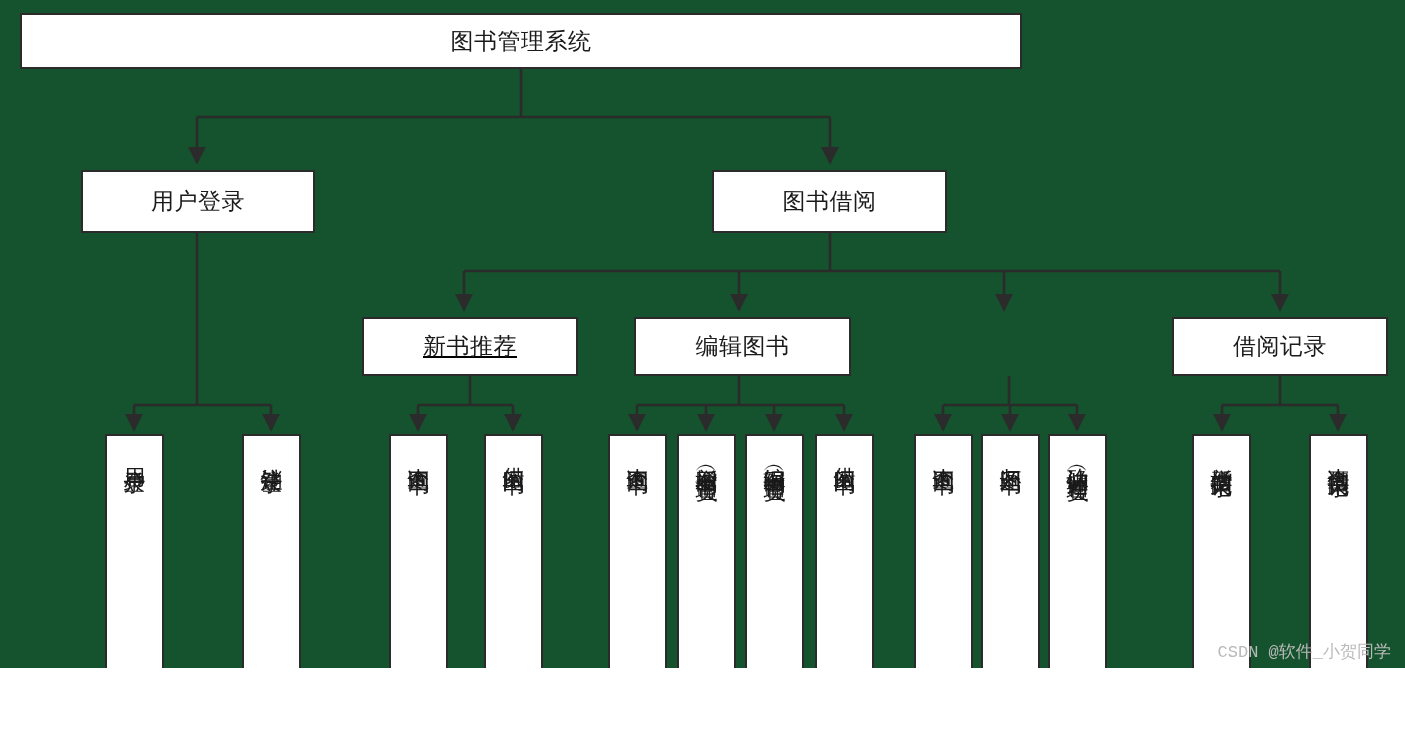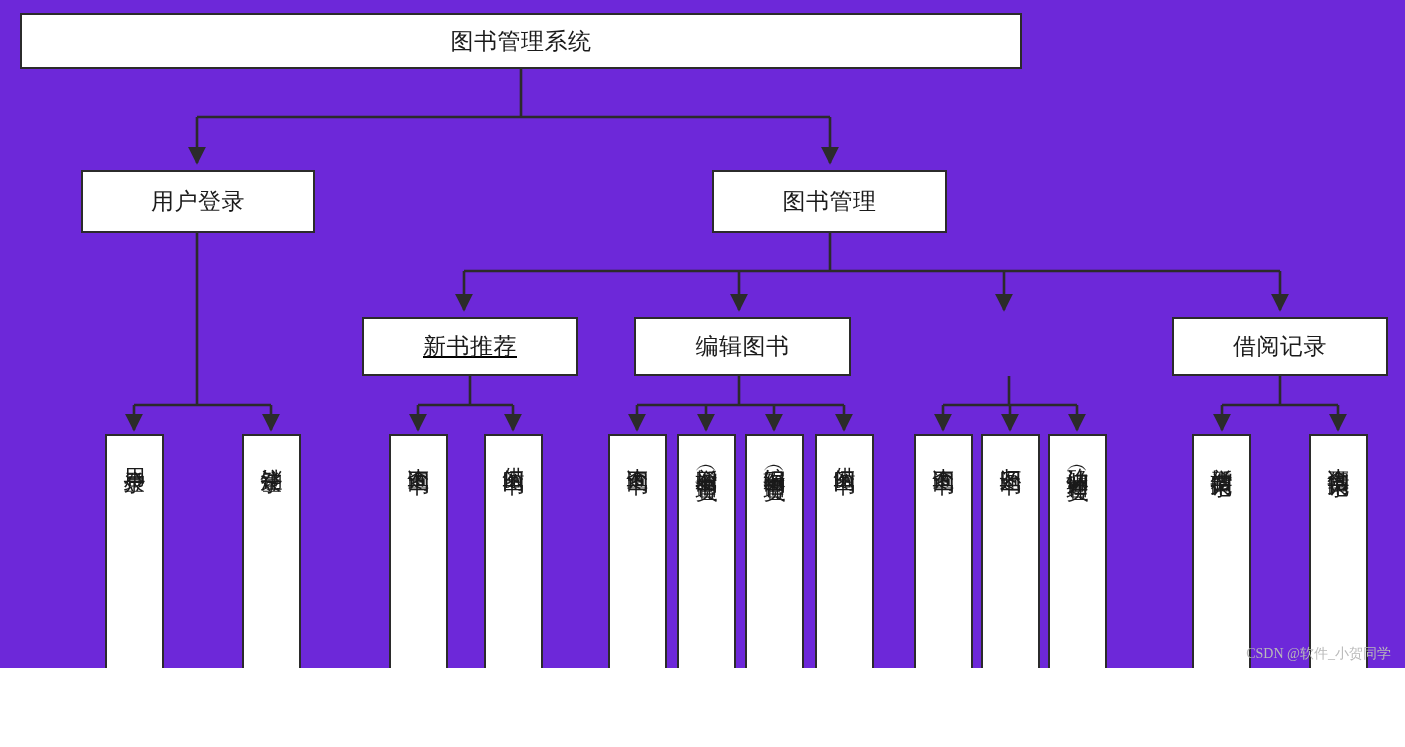--- a/index.html
+++ b/index.html
@@ -8,21 +8,21 @@
     padding: 0;
     background: #ffffff;
   }
   body {
     font-family: "Liberation Sans", "DejaVu Sans", sans-serif;
   }
   #diagram-root {
     position: relative;
     width: 1405px;
     height: 668px;
-    background: #6d28d9;
+    background: #14532d;
     overflow: hidden;
   }
   #edges-layer {
     position: absolute;
     left: 0;
     top: 0;
     width: 1405px;
     height: 747px;
     pointer-events: none;
   }
@@ -60,25 +60,25 @@
     writing-mode: vertical-rl;
     text-orientation: upright;
     font-size: 22px;
     letter-spacing: 2px;
     line-height: 1;
   }
   #watermark {
     position: absolute;
     right: 14px;
     bottom: 5px;
-    font-size: 14px;
+    font-size: 17px;
     color: #b9b9b9;
     z-index: 5;
     white-space: nowrap;
-    font-family: Liberation Serif, serif;
+    font-family: Liberation Mono, monospace;
   }
 </style>
 </head>
 <body>
 
 <div id="diagram-root">
 
   <svg id="edges-layer" viewBox="0 0 1405 747" width="1405" height="747" xmlns="http://www.w3.org/2000/svg">
     <defs>
       <marker id="arrow" viewBox="0 0 10 10" refX="9" refY="5" markerWidth="7" markerHeight="7" orient="auto-start-reverse">
@@ -131,21 +131,21 @@
   </svg>
 
   <div class="node h root" style="left:20px; top:13px; width:1002px; height:56px;">
     <span class="node-label">图书管理系统</span>
   </div>
 
   <div class="node h" style="left:81px; top:170px; width:234px; height:63px;">
     <span class="node-label">用户登录</span>
   </div>
   <div class="node h" style="left:712px; top:170px; width:235px; height:63px;">
-    <span class="node-label">图书管理</span>
+    <span class="node-label">图书借阅</span>
   </div>
 
   <div class="node h" style="left:362px; top:317px; width:216px; height:59px;text-decoration:underline;">
     <span class="node-label">新书推荐</span>
   </div>
   <div class="node h" style="left:634px; top:317px; width:217px; height:59px;">
     <span class="node-label">编辑图书</span>
   </div>
   <div class="node h" style="left:1172px; top:317px; width:216px; height:59px;justify-content:center;">
     <span class="node-label">借阅记录</span>

